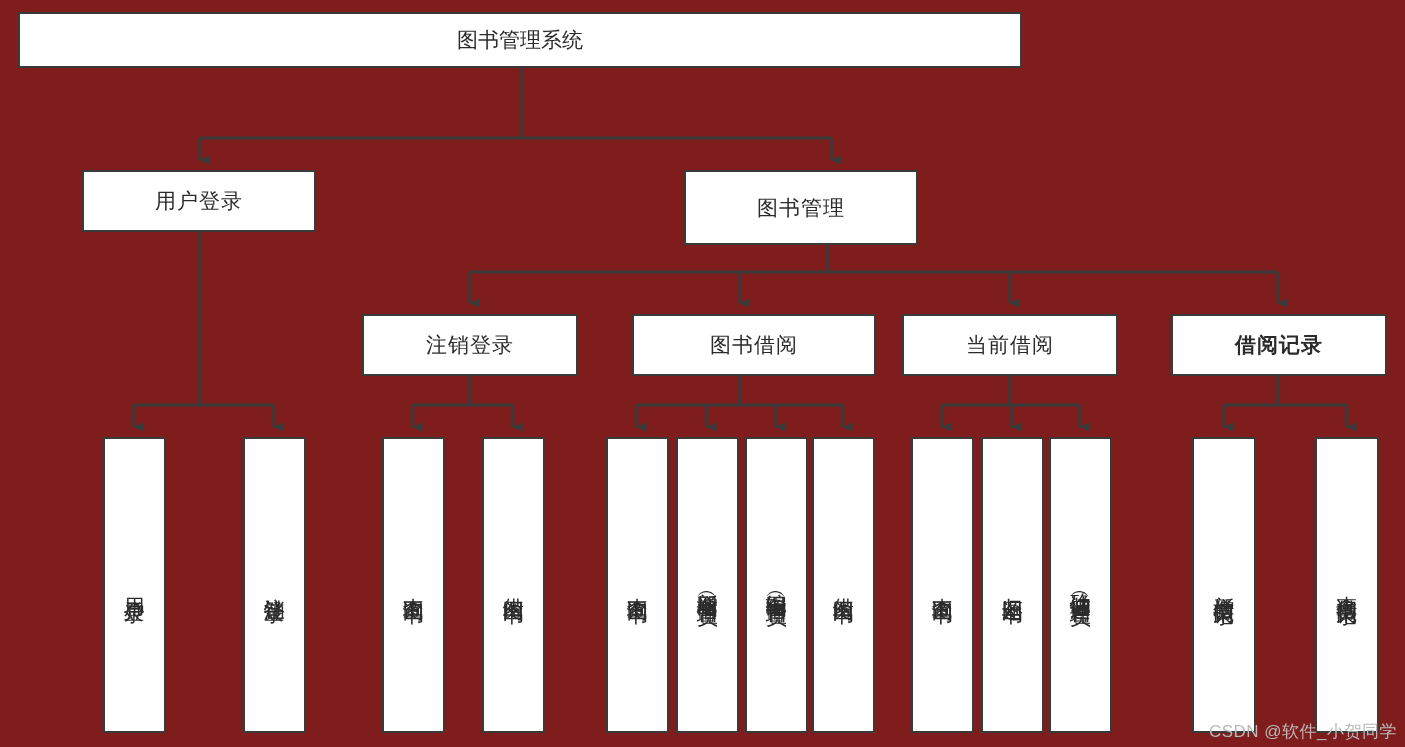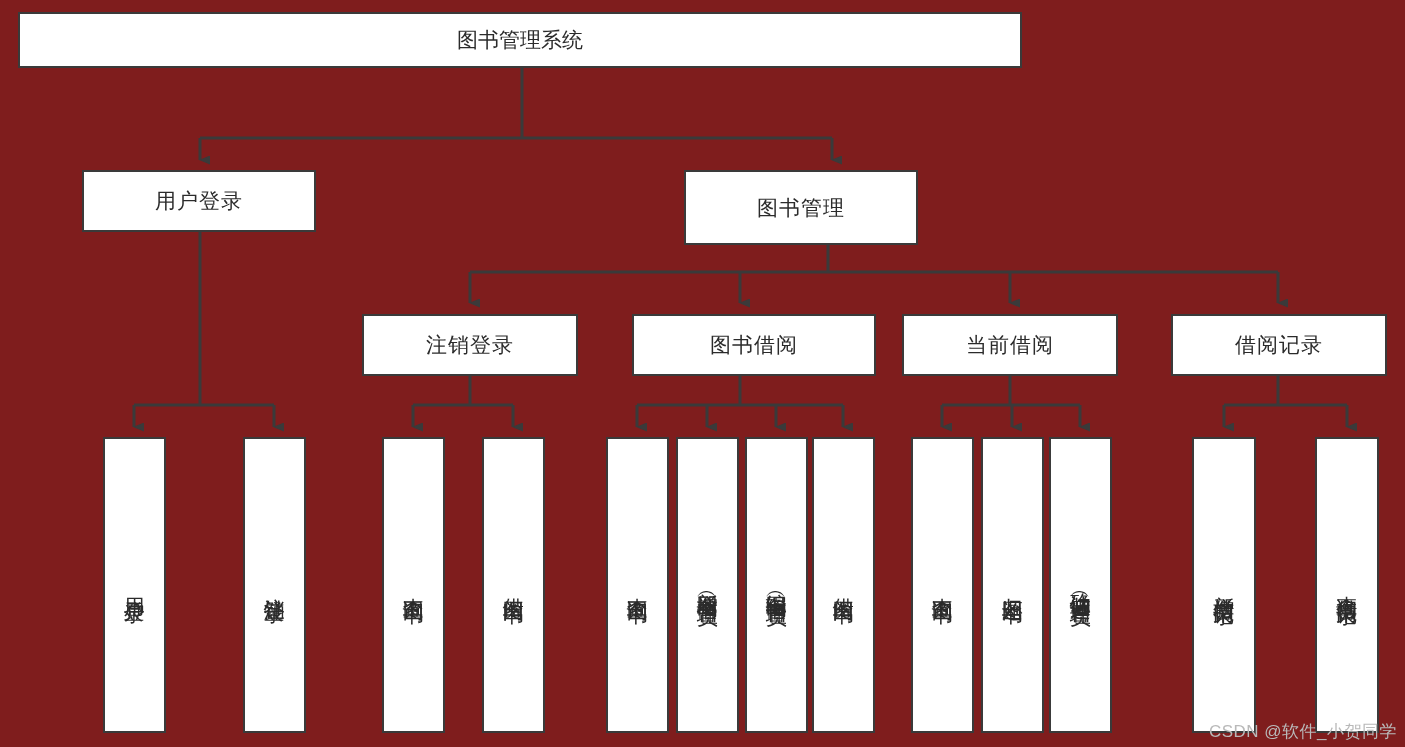--- a/index.html
+++ b/index.html
@@ -71,21 +71,21 @@
   </svg>
 
   <div class="node root" style="left:18px;top:12px;width:1004px;height:56px;">图书管理系统</div>
 
   <div class="node h" style="left:82px;top:170px;width:234px;height:62px;">用户登录</div>
   <div class="node h" style="left:684px;top:170px;width:234px;height:75px;">图书管理</div>
 
   <div class="node h" style="left:362px;top:314px;width:216px;height:62px;">注销登录</div>
   <div class="node h" style="left:632px;top:314px;width:244px;height:62px;">图书借阅</div>
   <div class="node h" style="left:902px;top:314px;width:216px;height:62px;">当前借阅</div>
-  <div class="node h" style="left:1171px;top:314px;width:216px;height:62px;">借阅记录</div>
+  <div class="node h" style="left:1171px;top:314px;width:216px;height:62px;font-weight:bold;">借阅记录</div>
 
   <div class="node v" style="left:103px;top:437px;width:63px;height:296px;">用户登录</div>
   <div class="node v" style="left:243px;top:437px;width:63px;height:296px;">注销登录</div>
 
   <div class="node v" style="left:382px;top:437px;width:63px;height:296px;">查询图书</div>
   <div class="node v" style="left:482px;top:437px;width:63px;height:296px;">借阅图书</div>
 
   <div class="node v" style="left:606px;top:437px;width:63px;height:296px;">查询图书</div>
   <div class="node v" style="left:676px;top:437px;width:63px;height:296px;">新增图书（管理员）</div>
   <div class="node v" style="left:745px;top:437px;width:63px;height:296px;">编辑图书（管理员）</div>

